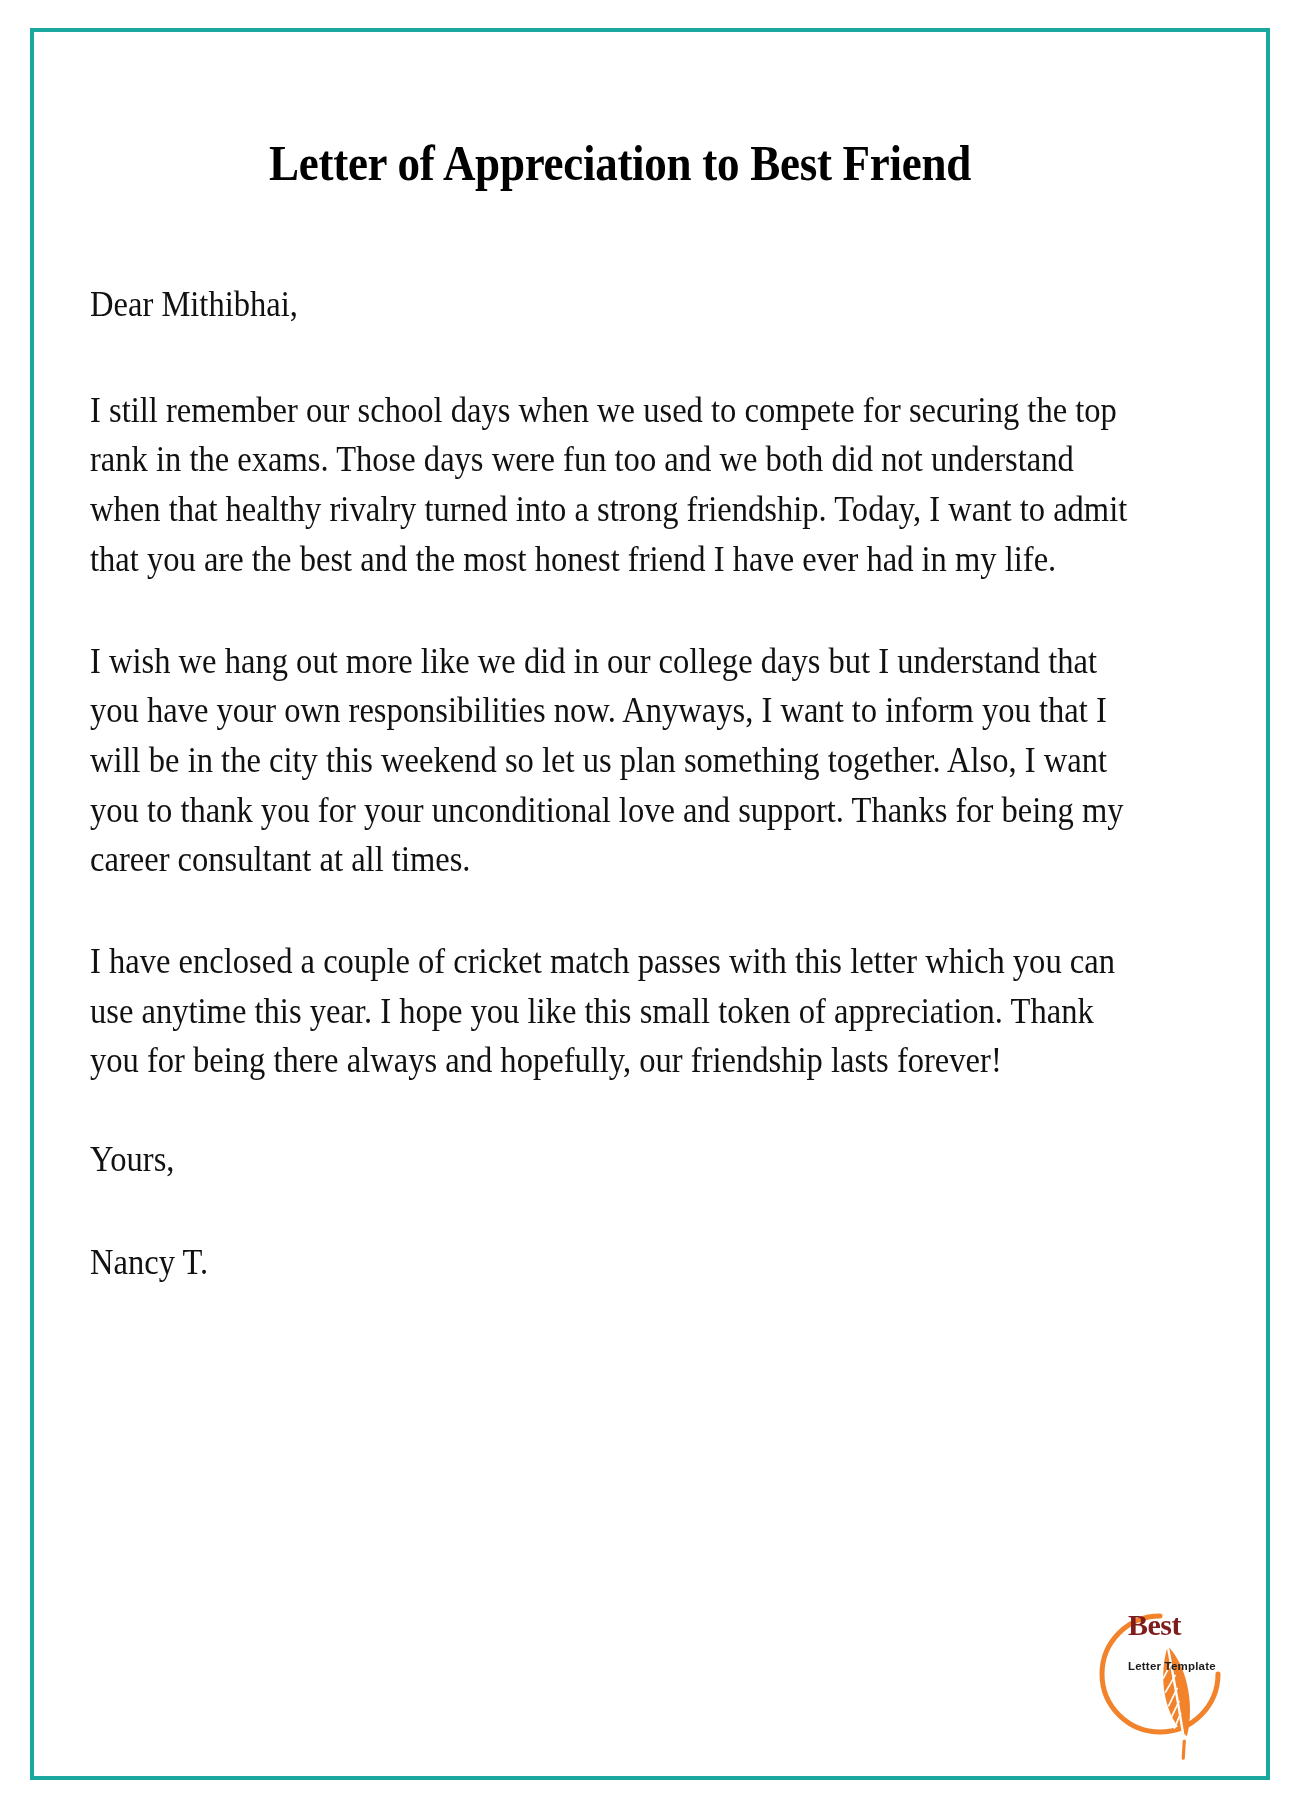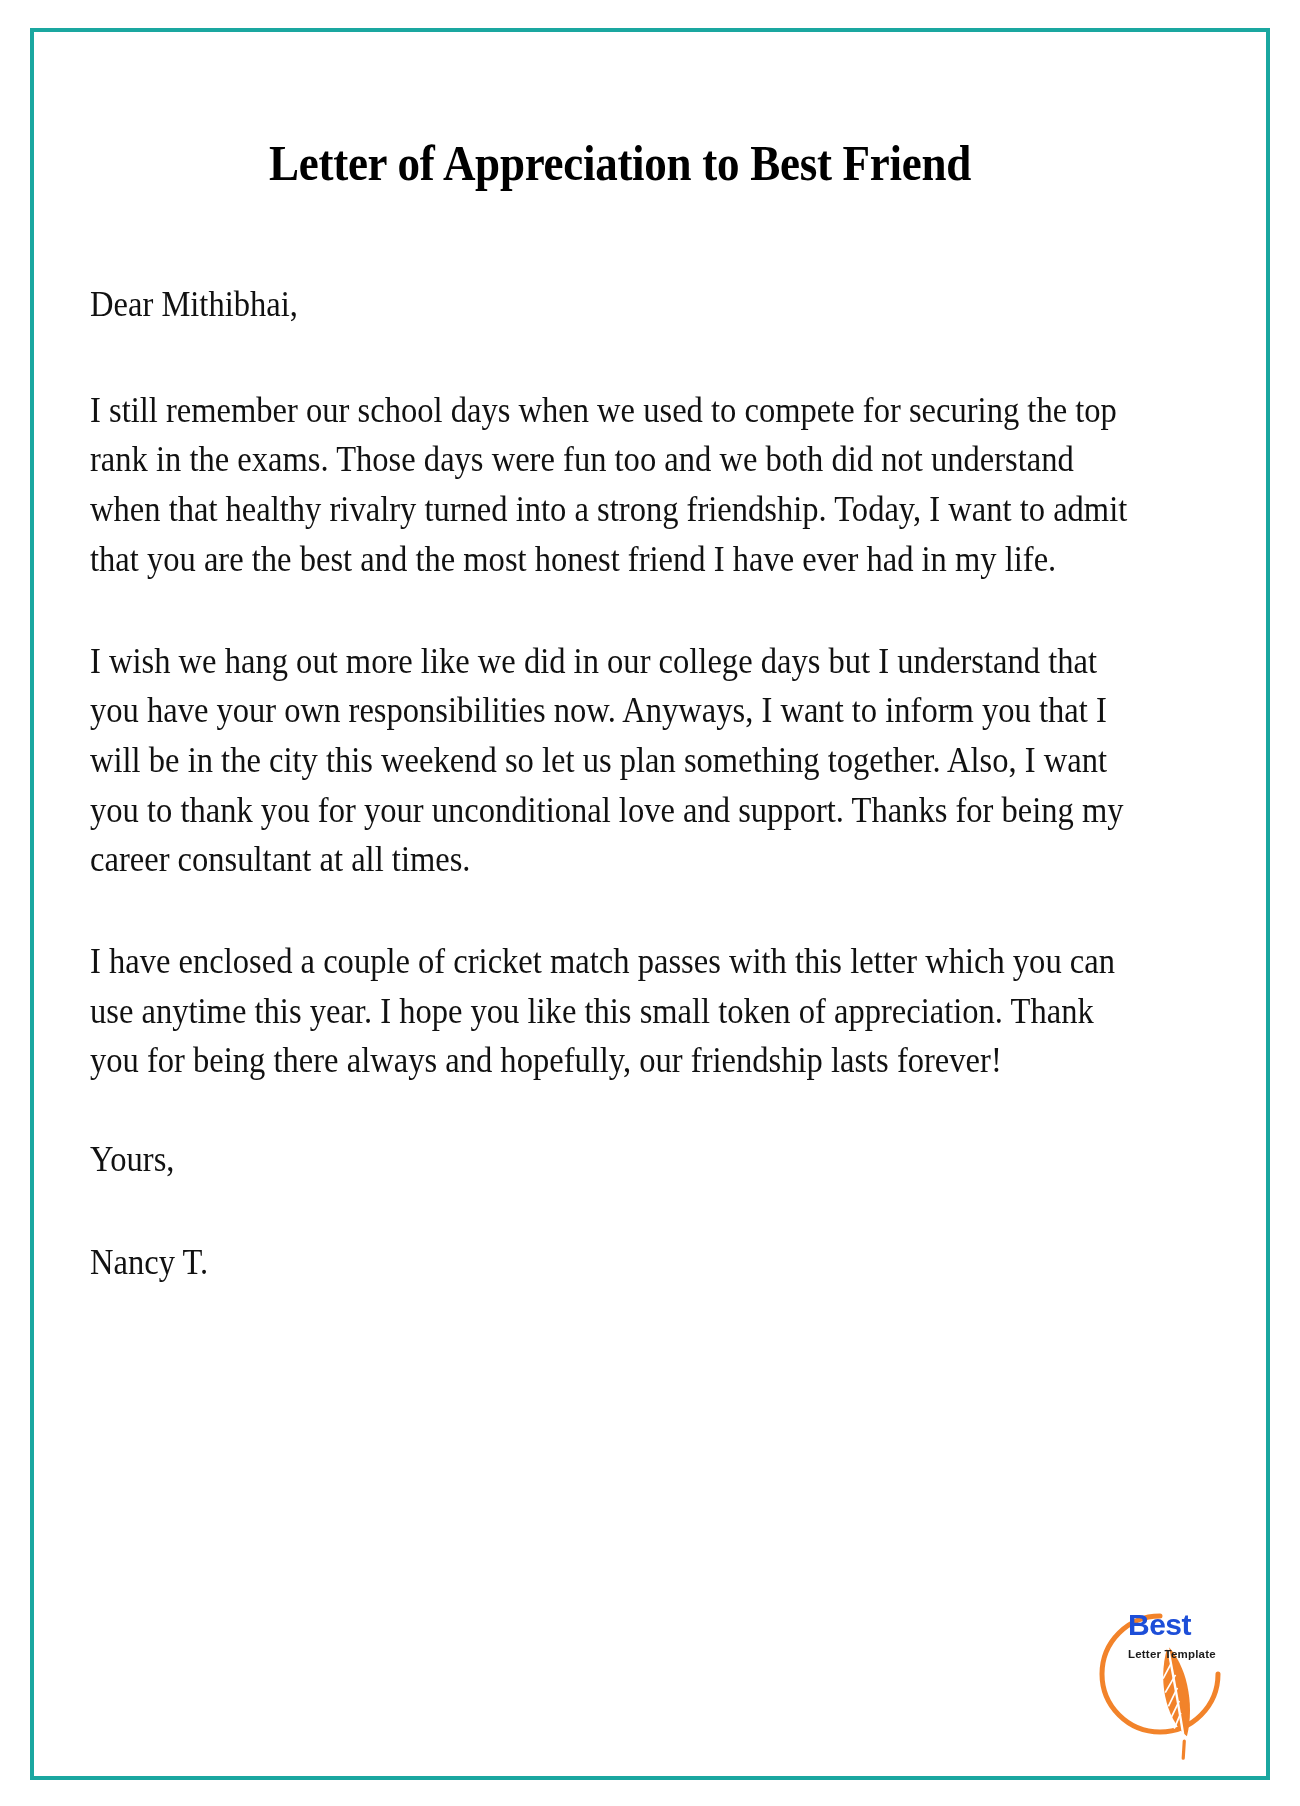--- a/index.html
+++ b/index.html
@@ -101,35 +101,35 @@
   .logo-svg { display: block; width: 160px; height: 170px; }
 
   .logo-wordmark {
     position: absolute;
     left: 46px;
     top: 16px;
     text-align: left;
     line-height: 1;
   }
   .logo-best {
-    font-family: Liberation Sans, sans-serif;
+    font-family: Liberation Serif, serif;
     font-weight: bold;
     font-size: 30px;
-    color: #1d4ed8;
+    color: #7f1d1d;
     letter-spacing: -0.5px;
     display: block;
   }
   .logo-sub {
     font-family: "Liberation Sans", "DejaVu Sans", sans-serif;
     font-weight: bold;
     font-size: 11.5px;
     color: #1c1c1c;
     letter-spacing: 0.2px;
     display: block;
-    margin-top: 9px;
+    margin-top: 21px;
     white-space: nowrap;
   }
 </style>
 </head>
 <body>
 
 <div class="page">
 
   <div class="border-frame"></div>
 

